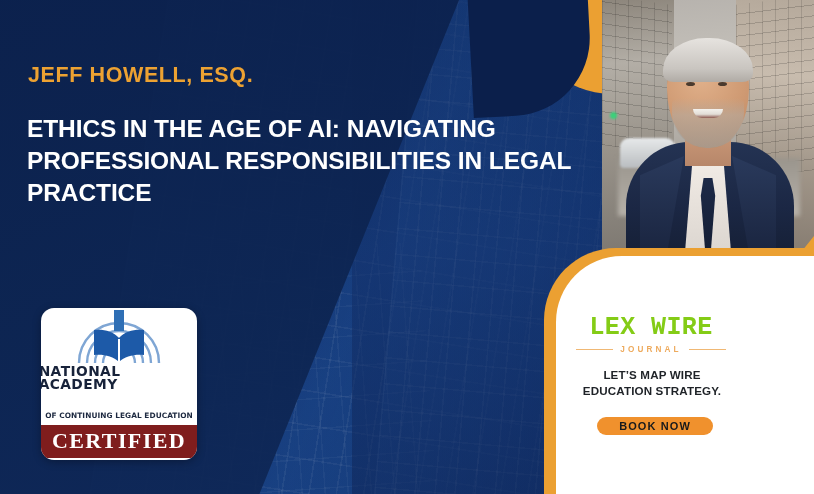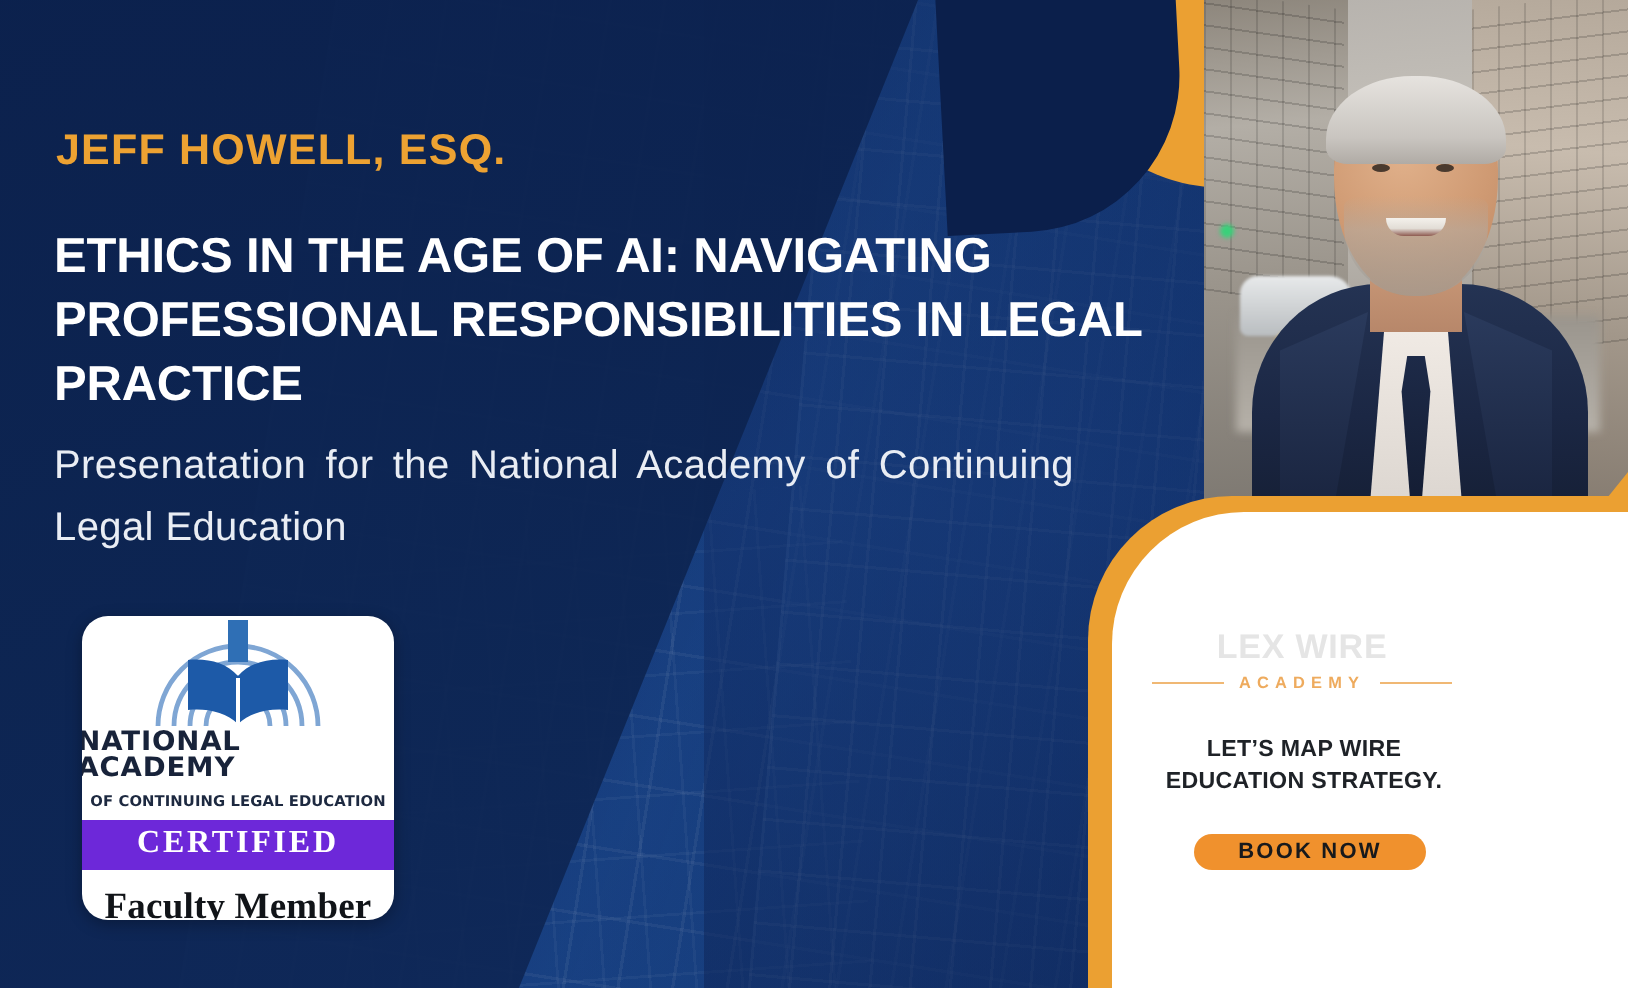--- a/index.html
+++ b/index.html
@@ -271,45 +271,45 @@
     display:flex; align-items:flex-end; justify-content:center;
   }
   .badge-academy {
     font-size:13.4px; font-weight:700; letter-spacing:0.4px;
     color:#18233a; line-height:1; margin-top:1px;
     font-family:"DejaVu Sans", sans-serif;
     transform:scaleX(1.03);
   }
   .badge-sub {
     font-size:7.4px; font-weight:700; letter-spacing:0.05px;
-    color:#1d2940; margin-top:4px;
+    color:#1d2940; margin-top:19px;
     font-family:"DejaVu Sans", sans-serif;
   }
   .badge-divider { width:136px; height:1.5px; background:#1d4f9e; margin-top:3px; }
   .badge-certified {
-    width:100%; background:#6d28d9; color:#ffffff;
+    width:100%; background:#7f1d1d; color:#ffffff;
     font-family:"Liberation Serif", serif;
-    font-weight:700; font-size:16px; letter-spacing:1.4px;
+    font-weight:700; font-size:22px; letter-spacing:1.4px;
     text-align:center; padding:3px 0 4px; margin-top:2px;
   }
   .badge-faculty {
     font-family:"Liberation Serif", serif;
     font-weight:700; font-size:18.5px; color:#111418;
     margin-top:9px; letter-spacing:0.1px;
   }
 
   
   .lexwire {
     position:absolute; left:576px; top:315px;
     width:150px; text-align:center;
   }
   .lexwire-name {
-    font-size:17px; font-weight:600; letter-spacing:0.4px;
-    color:#e5e5e5; line-height:1;
-    font-family:Liberation Sans, sans-serif;
+    font-size:25px; font-weight:600; letter-spacing:0.4px;
+    color:#84cc16; line-height:1;
+    font-family:Liberation Mono, monospace;
   }
   .lexwire-sub {
     display:flex; align-items:center; justify-content:center;
     gap:7px; margin-top:5px;
   }
   .lexwire-sub .line { flex:1; height:1.5px; background:#f0b874; }
   .lexwire-sub .word {
     font-size:8.2px; font-weight:600; letter-spacing:3.1px;
     color:#eeab5e;
   }
@@ -365,21 +365,20 @@
     <div class="ph-mouth"></div>
     <div class="ph-eyeL"></div>
     <div class="ph-eyeR"></div>
     <div class="ph-browL"></div>
     <div class="ph-browR"></div>
     <div class="ph-hair"></div>
   </div>
 
   <div class="speaker">JEFF HOWELL, ESQ.</div>
   <div class="headline">ETHICS IN THE AGE OF AI: NAVIGATING PROFESSIONAL RESPONSIBILITIES IN LEGAL PRACTICE</div>
-  <div class="subline">Presenatation for the National Academy of Continuing Legal Education</div>
 
   <div class="badge">
     <div class="badge-emblem">
       <svg width="92" height="56" viewBox="0 0 92 56" aria-hidden="true">
         <g fill="none" stroke="#7fa6d4" stroke-width="2.4">
           <path d="M6 55 A40 40 0 0 1 86 55"></path>
           <path d="M14 55 A32 32 0 0 1 78 55"></path>
           <path d="M22 55 A24 24 0 0 1 70 55"></path>
           <path d="M30 55 A16 16 0 0 1 62 55"></path>
         </g>
@@ -398,21 +397,21 @@
   <div class="orange-wrap">
     <div class="orange-band"></div>
     <div class="orange-band2"></div>
     <div class="white-card"></div>
   </div>
 
   <div class="lexwire">
     <div class="lexwire-name">LEX WIRE</div>
     <div class="lexwire-sub">
       <span class="line"></span>
-      <span class="word">ACADEMY</span>
+      <span class="word">JOURNAL</span>
       <span class="line"></span>
     </div>
   </div>
 
   <div class="cta-text">
     <span>LET’S MAP WIRE</span><br>
     <span>EDUCATION STRATEGY.</span>
   </div>
 
   <button class="book-btn">BOOK NOW</button>

